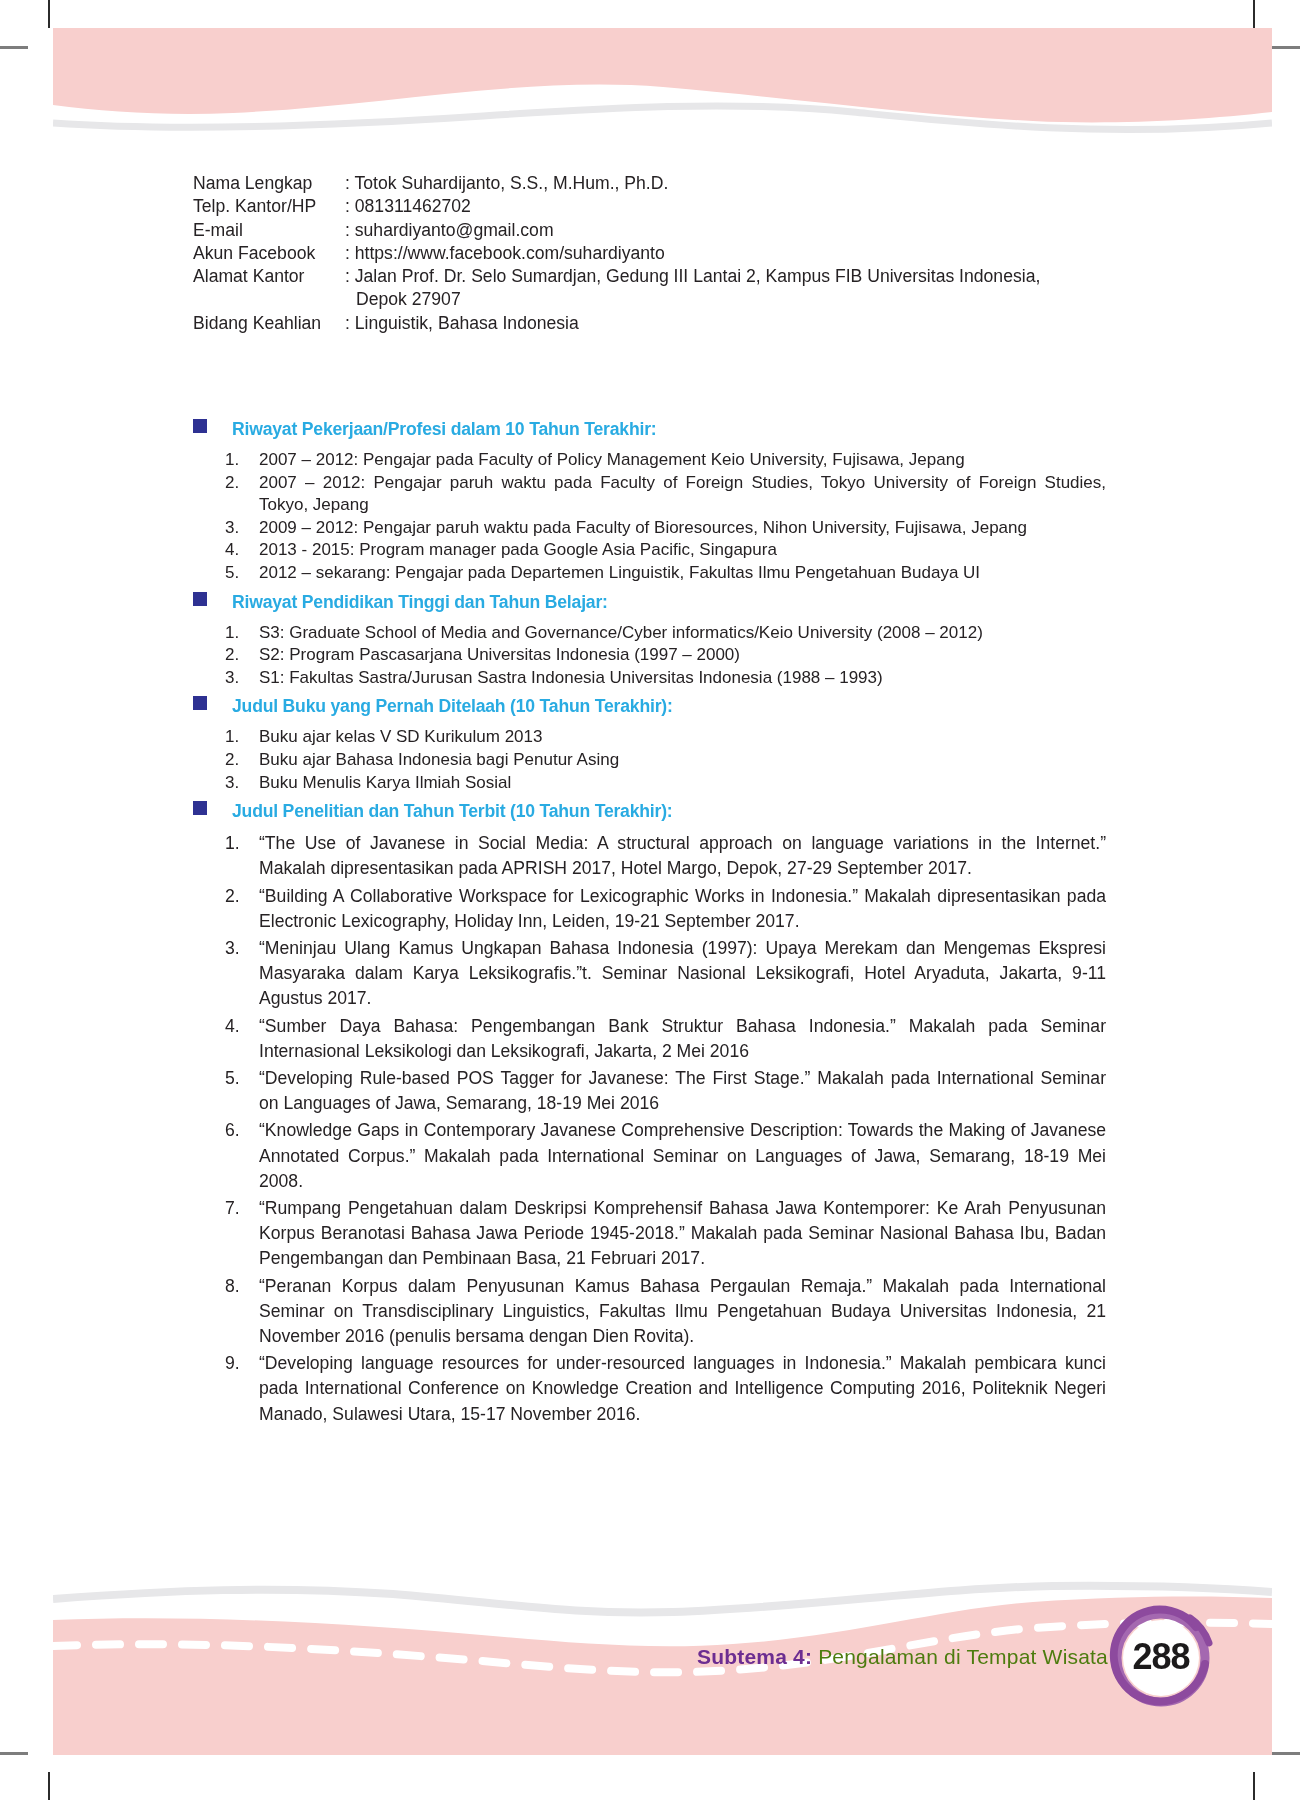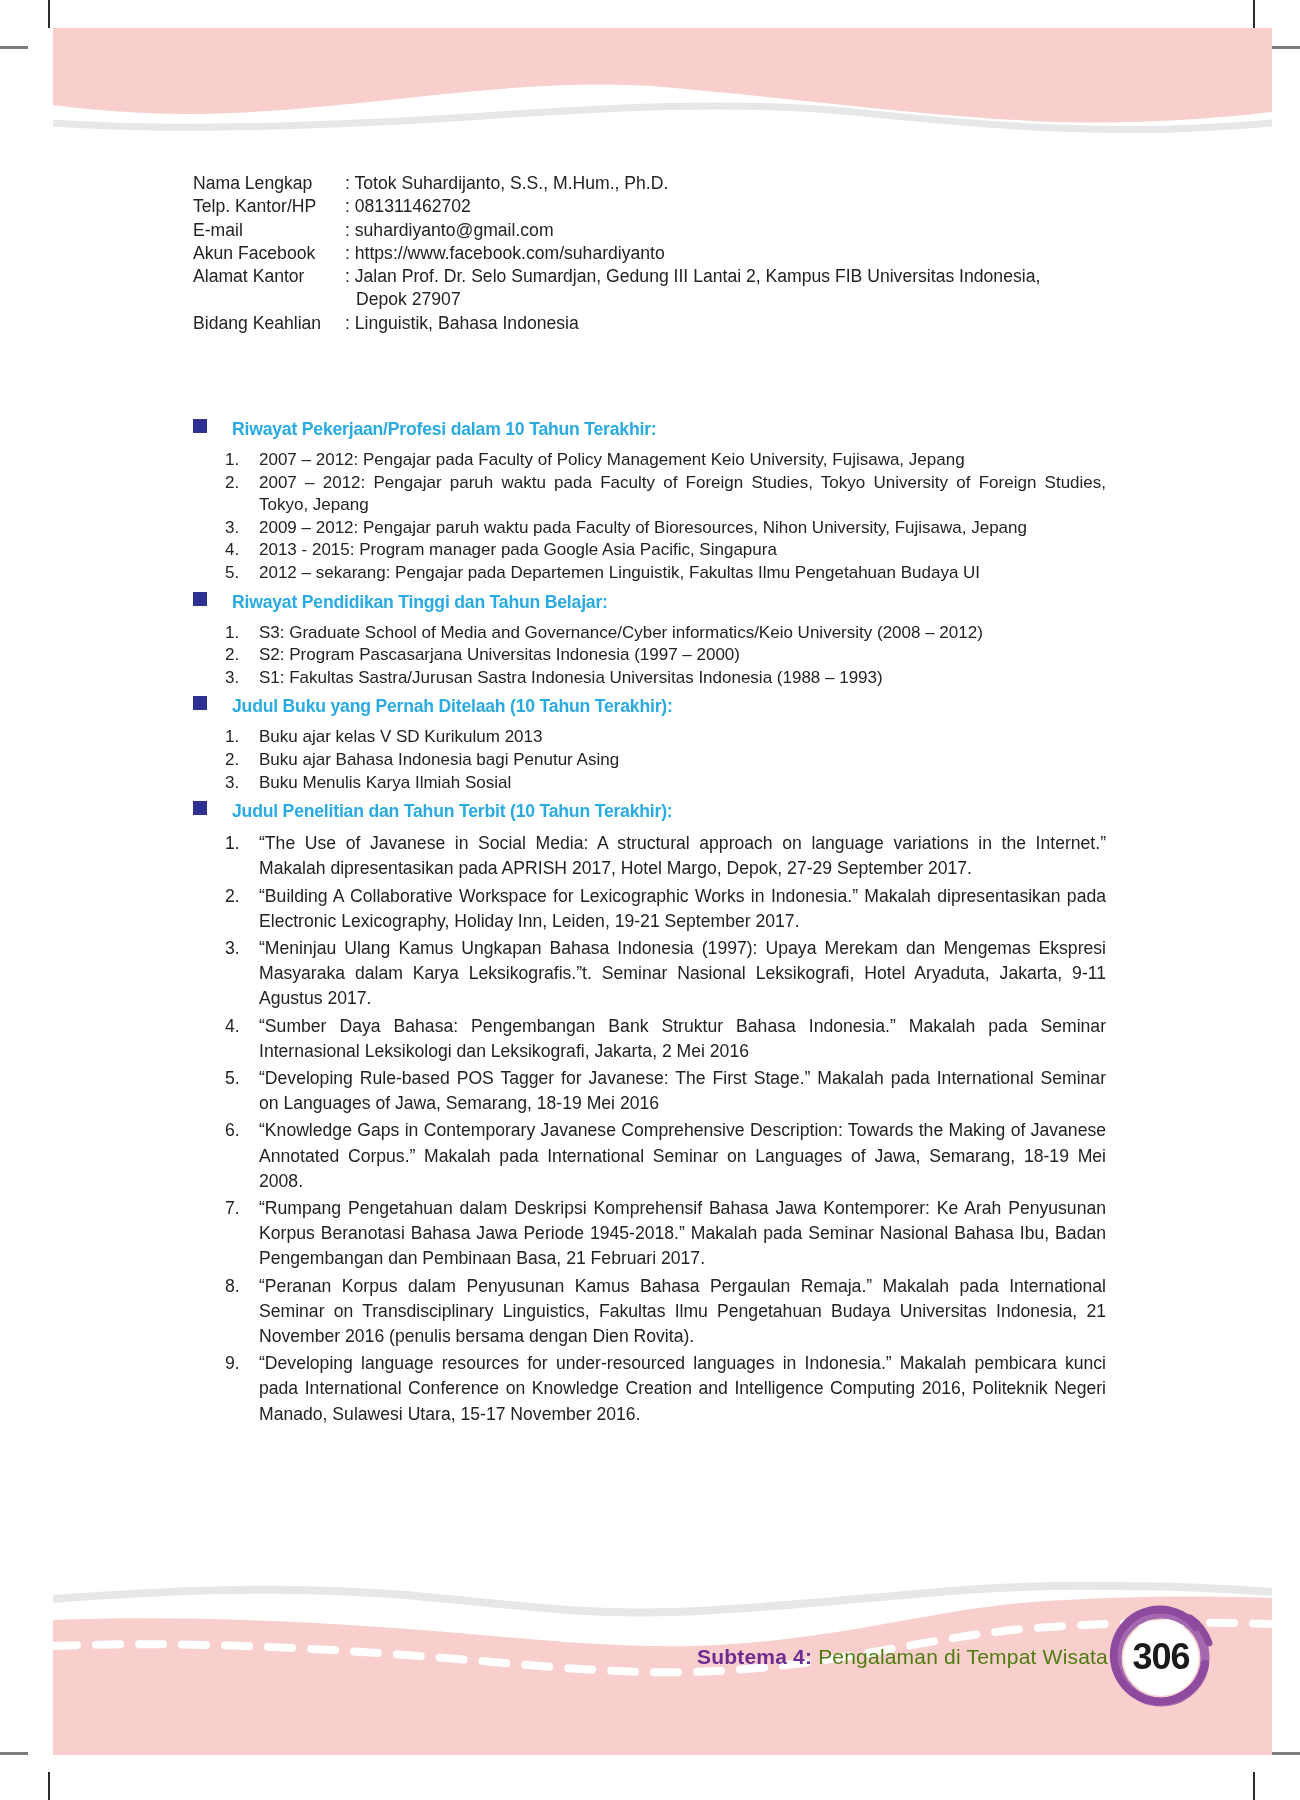--- a/index.html
+++ b/index.html
@@ -178,16 +178,16 @@
     <span class="subtema-label">Subtema 4</span><span class="subtema-label">: </span><span class="subtema-title">Pengalaman di Tempat Wisata</span>
   </div>
 
   <div class="page-badge">
     <svg viewBox="0 0 110 110" width="110" height="110">
       <circle cx="55" cy="56" r="44" fill="none" stroke="#a468b0" stroke-width="9"></circle>
       <path d="M 90,25 A 46,46 0 1 0 99,62" fill="none" stroke="#8d4a9e" stroke-width="8" stroke-linecap="round"></path>
       <path d="M 84,16 C 93,22 99,30 103,41" fill="none" stroke="#8d4a9e" stroke-width="7" stroke-linecap="round"></path>
       <circle cx="55" cy="56" r="38" fill="#ffffff"></circle>
     </svg>
-    <span class="page-number">306</span>
+    <span class="page-number">288</span>
   </div>
 
 </div>
 
 </body></html>

